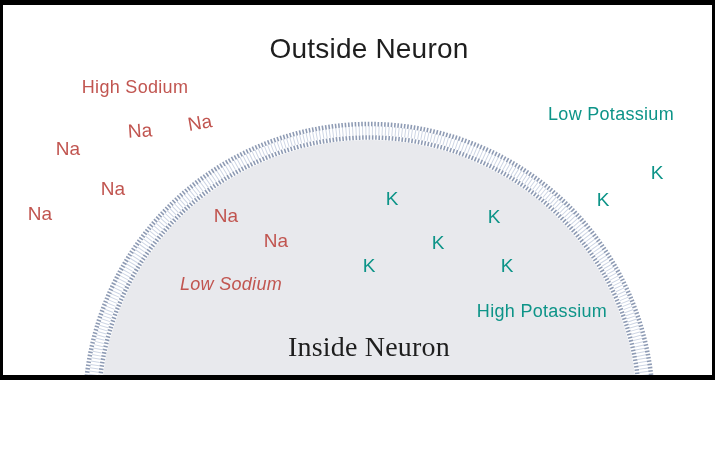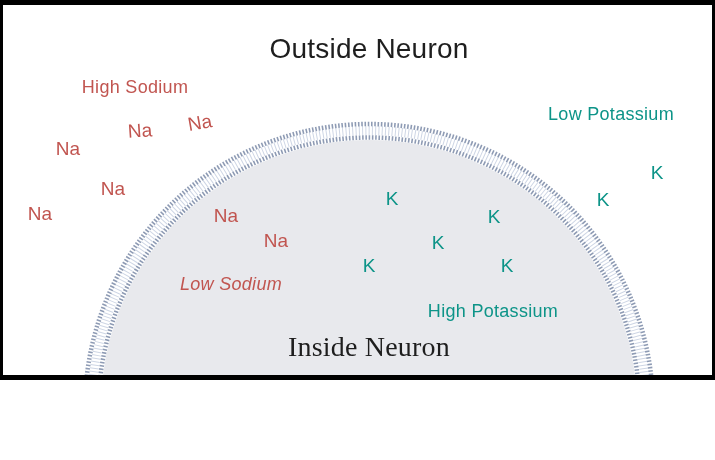--- a/index.html
+++ b/index.html
@@ -77,21 +77,21 @@
     <div class="lbl title-text" style="left:366px; top:44px;">Outside Neuron</div>
 
     <div class="lbl title-text" style="left:366px; top:342px;font-family:Liberation Serif, serif;">Inside Neuron</div>
 
     <div class="lbl zone-text sodium" style="left:132px; top:82px;">High Sodium</div>
 
     <div class="lbl zone-text potassium" style="left:608px; top:83px;">Low Potassium</div>
 
     <div class="lbl zone-text sodium" style="left:228px; top:279px;font-style:italic;">Low Sodium</div>
 
-    <div class="lbl zone-text potassium" style="left:490px; top:280px;">High Potassium</div>
+    <div class="lbl zone-text potassium" style="left:539px; top:280px;">High Potassium</div>
 
     <div id="ionLayer">
         <span class="ion sodium" style="left: 137px; top: 126px; transform: translate(-50%, -50%) rotate(-4deg);">Na</span>
         <span class="ion sodium" style="left: 197px; top: 118px; transform: translate(-50%, -50%) rotate(-10deg);">Na</span>
         <span class="ion sodium" style="left: 65px; top: 144px; transform: translate(-50%, -50%) rotate(0deg);">Na</span>
         <span class="ion sodium" style="left: 110px; top: 184px; transform: translate(-50%, -50%) rotate(0deg);">Na</span>
         <span class="ion sodium" style="left: 37px; top: 209px; transform: translate(-50%, -50%) rotate(0deg);">Na</span>
         <span class="ion sodium" style="left: 223px; top: 211px; transform: translate(-50%, -50%) rotate(0deg);">Na</span>
         <span class="ion sodium" style="left: 273px; top: 236px; transform: translate(-50%, -50%) rotate(0deg);">Na</span>
         <span class="ion potassium" style="left: 389px; top: 168px; transform: translate(-50%, -50%) rotate(0deg);">K</span>

